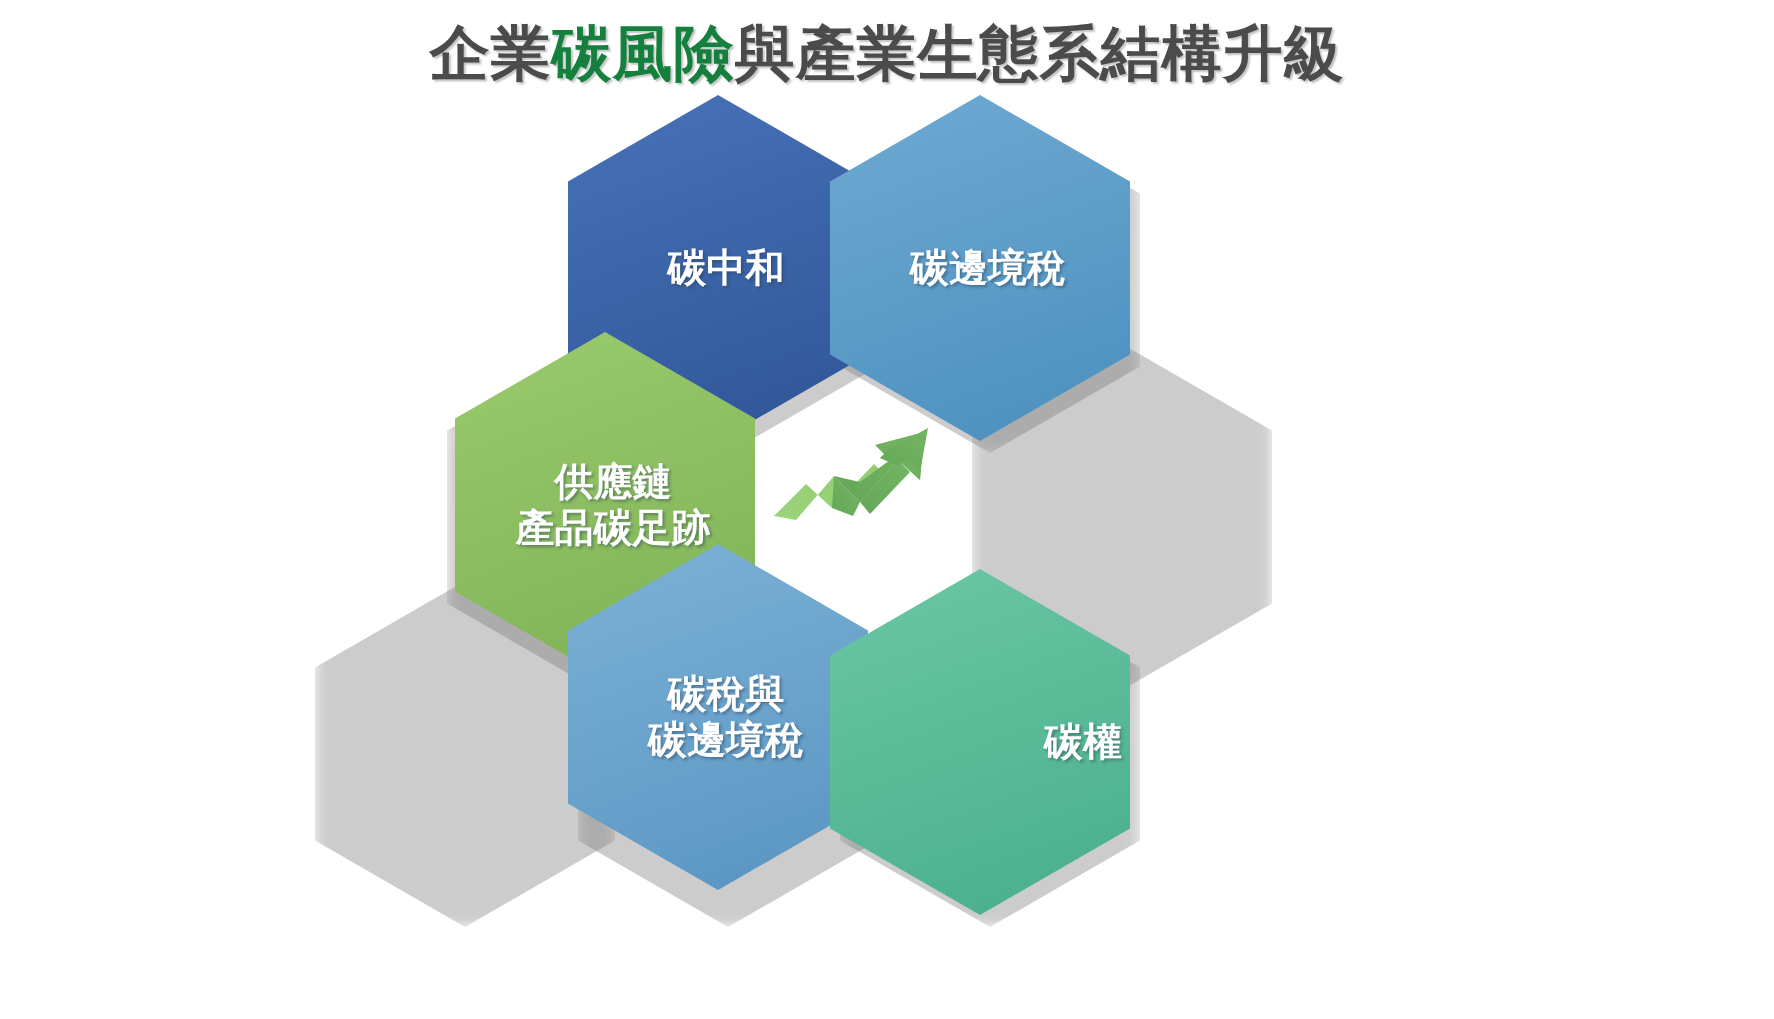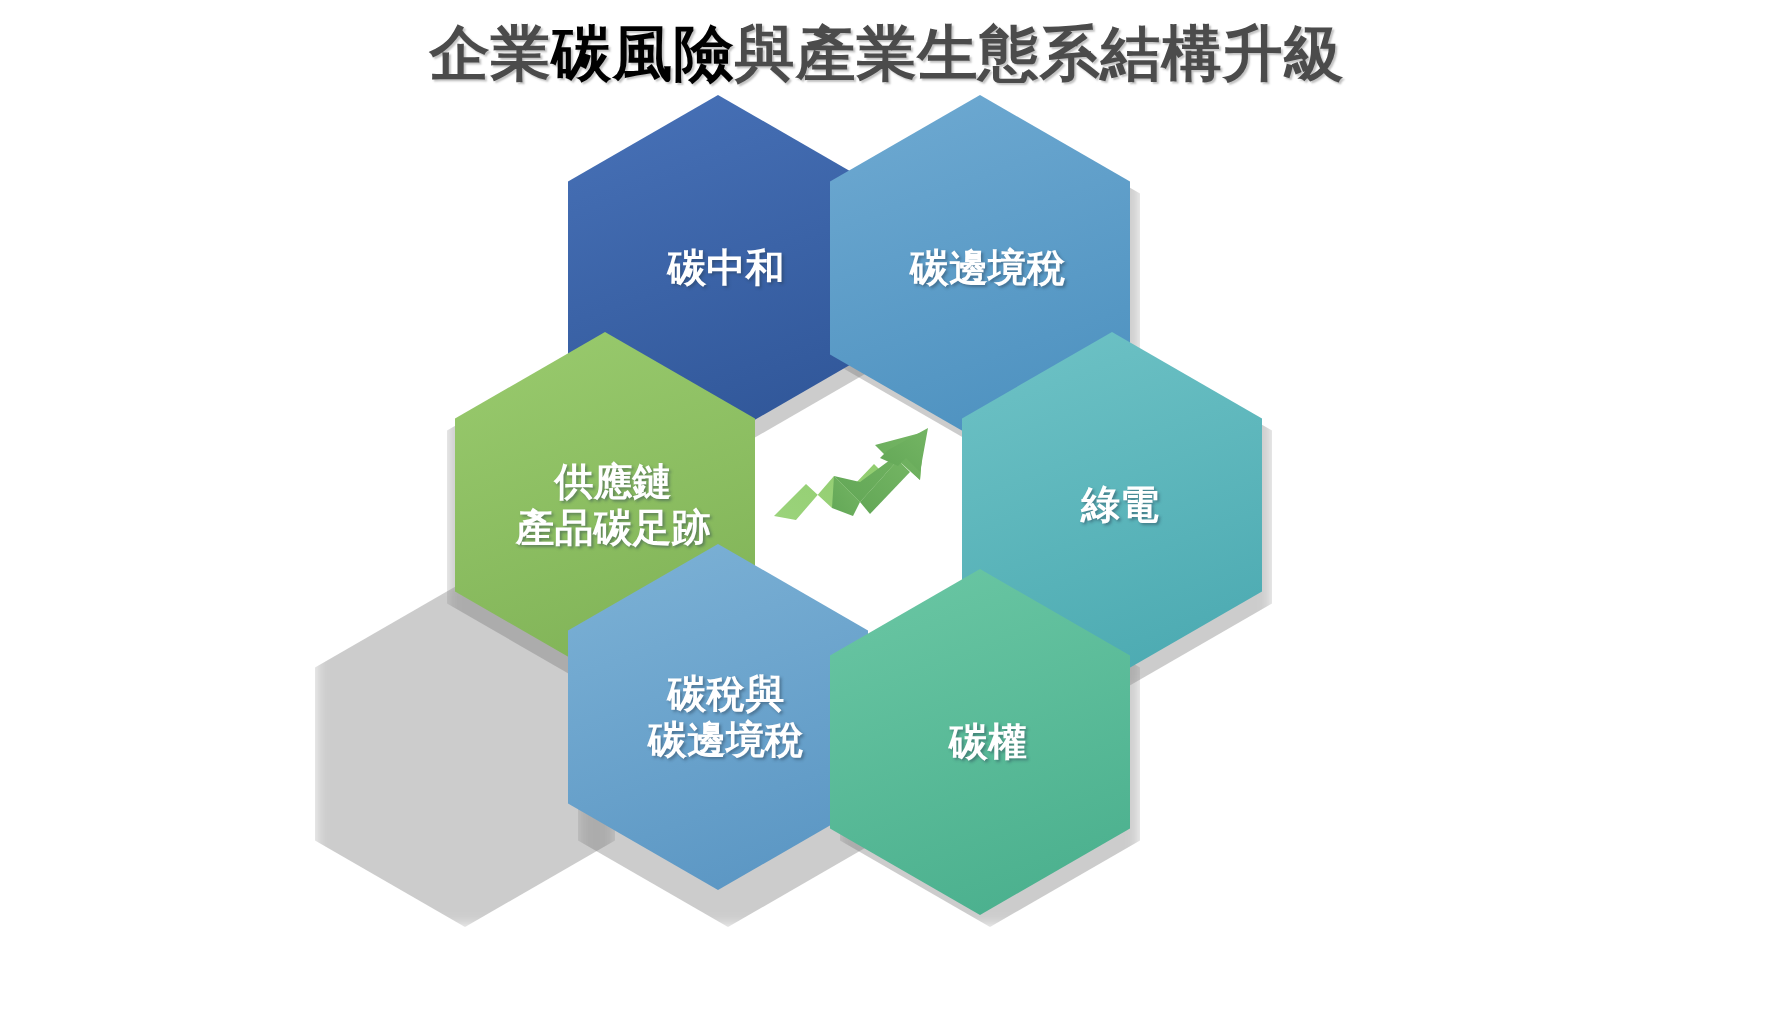--- a/index.html
+++ b/index.html
@@ -22,21 +22,21 @@
     top: 14px;
     width: 1774px;
     text-align: center;
     font-size: 60px;
     font-weight: bold;
     letter-spacing: 1px;
     color: #4b4b4b;
     white-space: nowrap;
     text-shadow: 2px 2px 2px rgba(120,120,120,0.45);
   }
-  .title .accent { color: #000000; margin-top: 12px; }
+  .title .accent { color: #15803d; margin-top: 12px; }
 
   
   #hexboard {
     position: absolute;
     left: 0;
     top: 0;
     width: 1774px;
     height: 1019px;
   }
 
@@ -113,28 +113,25 @@
     <div class="hex" style="left: 568px; top: 95px; background: linear-gradient(160deg, rgb(72, 114, 184) 0%, rgb(46, 84, 150) 100%);">
       <div class="hex-label">碳中和</div>
     </div>
     <div class="hex" style="left: 830px; top: 95px; background: linear-gradient(160deg, rgb(111, 170, 210) 0%, rgb(74, 143, 190) 100%);">
       <div class="hex-label">碳邊境稅</div>
     </div>
     <div class="hex" style="left: 437px; top: 332px; background: linear-gradient(160deg, rgb(154, 203, 110) 0%, rgb(125, 176, 84) 100%); margin-left: 18px;">
       <div class="hex-label">供應鏈
 產品碳足跡</div>
     </div>
-    <div class="hex" style="left: 962px; top: 332px; background: linear-gradient(160deg, rgb(111, 195, 198) 0%, rgb(73, 168, 176) 100%);">
-      <div class="hex-label">綠電</div>
-    </div>
     <div class="hex" style="left: 568px; top: 544px; background: linear-gradient(160deg, rgb(125, 178, 214) 0%, rgb(88, 148, 194) 100%);">
       <div class="hex-label">碳稅與
 碳邊境稅</div>
     </div>
-    <div class="hex" style="left: 830px; top: 569px; background: linear-gradient(160deg, rgb(107, 199, 164) 0%, rgb(72, 174, 140) 100%);">
+    <div class="hex" style="left: 830px; top: 569px; background: linear-gradient(160deg, rgb(107, 199, 164) 0%, rgb(72, 174, 140) 100%); justify-content: flex-end;">
       <div class="hex-label">碳權</div>
     </div>
   </div>
 
 <div class="center-group" id="center-group" style="left: 700px; top: 420px;">
   <svg class="center-arrow" viewBox="0 0 160 105">
     <defs>
       <linearGradient id="gLight" x1="0" y1="1" x2="1" y2="0">
         <stop offset="0%" stop-color="#9BD37B"></stop>
         <stop offset="100%" stop-color="#8DCA6A"></stop>

